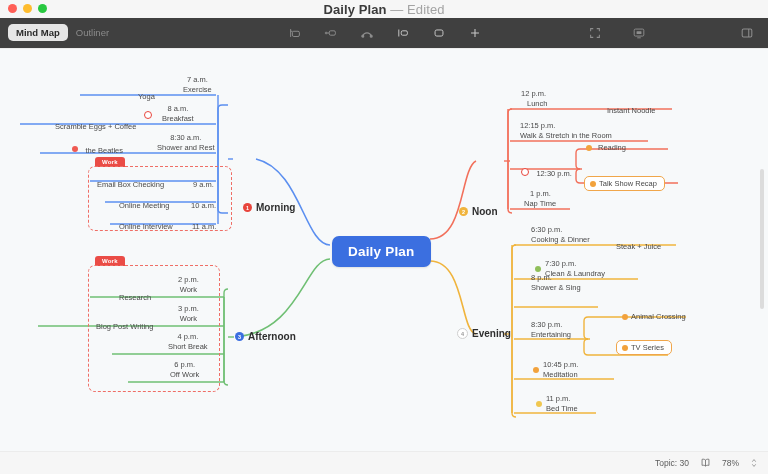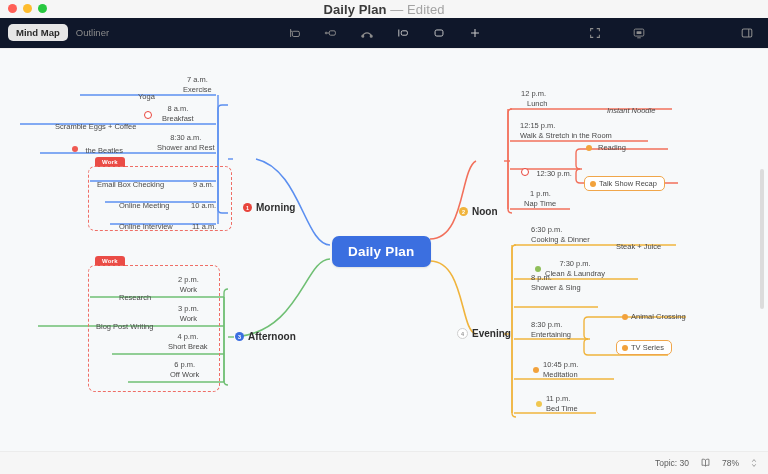--- a/index.html
+++ b/index.html
@@ -16,21 +16,21 @@
   .traffic{position:absolute;top:4px;left:8px;display:flex;gap:6px;}
   .dot{width:9px;height:9px;border-radius:50%;}
   .dot.red{background:#ff5f57;}
   .dot.yellow{background:#febc2e;}
   .dot.green{background:#28c840;}
   .doctitle{position:absolute;top:2px;left:0;width:768px;text-align:center;
     font-size:13px;font-weight:bold;color:#3b3b3b;letter-spacing:.1px;}
   .doctitle .edited{font-weight:normal;color:#a3a3a3;}
 
   
-  .toolbar{position:absolute;top:18px;left:0;width:768px;height:30px;background:#0f172a;
+  .toolbar{position:absolute;top:18px;left:0;width:768px;height:30px;background:#404040;
     border-bottom:1px solid #ececec;}
   .segctl{position:absolute;top:6px;left:8px;display:flex;align-items:center;gap:0px;
     background:transparent;border-radius:5px;padding:0;}
   .seg{font-size:9.5px;padding:3px 8px;border-radius:5px;color:#8b8b8b;}
   .seg.active{background:#e6e6e6;color:#2b2b2b;font-weight:bold;}
 
   .toolcenter{position:absolute;top:0;left:288px;height:30px;display:flex;align-items:center;gap:22px;}
   .toolright{position:absolute;top:0;left:588px;height:30px;display:flex;align-items:center;gap:30px;}
   .toolfar{position:absolute;top:0;right:14px;height:30px;display:flex;align-items:center;}
   .ticon{width:14px;height:14px;display:block;color:#8d8d8d;}
@@ -317,21 +317,21 @@
 
     <div class="node" style="left:170px;top:311px;text-align:center;">
       <div class="lbl">6 p.m.</div>
       <div class="lbl">Off Work</div>
     </div>
 
     <div class="node" style="left:521px;top:40px;">
       <div class="lbl">12 p.m.</div>
       <div class="lbl" style="padding-left:6px;">Lunch</div>
     </div>
-    <div class="node" style="left:607px;top:50px;font-style:italic;">
+    <div class="node" style="left:607px;top:50px;">
       <span class="lbl">Instant Noodle</span>
     </div>
 
     <div class="node" style="left:520px;top:72px;">
       <div class="lbl">12:15 p.m.</div>
       <div class="lbl">Walk &amp; Stretch in the Room</div>
     </div>
 
     <div class="node" style="left:521px;top:113px;">
       <span class="mkr ring-red"></span>
@@ -356,21 +356,21 @@
       <div class="lbl">6:30 p.m.</div>
       <div class="lbl">Cooking &amp; Dinner</div>
     </div>
     <div class="node" style="left:616px;top:186px;">
       <span class="lbl">Steak + Juice</span>
     </div>
 
     <div class="node" style="left:535px;top:210px;display:flex;align-items:center;gap:4px;">
       <span class="mkr green" style="margin-right:0;"></span>
       <span>
-        <span class="lbl" style="display:block;text-align:center;">7:30 p.m.</span>
+        <span class="lbl" style="display:block;">7:30 p.m.</span>
         <span class="lbl" style="display:block;">Clean &amp; Laundray</span>
       </span>
     </div>
 
     <div class="node" style="left:531px;top:224px;">
       <div class="lbl">8 p.m.</div>
       <div class="lbl">Shower &amp; Sing</div>
     </div>
 
     <div class="node" style="left:531px;top:271px;">

